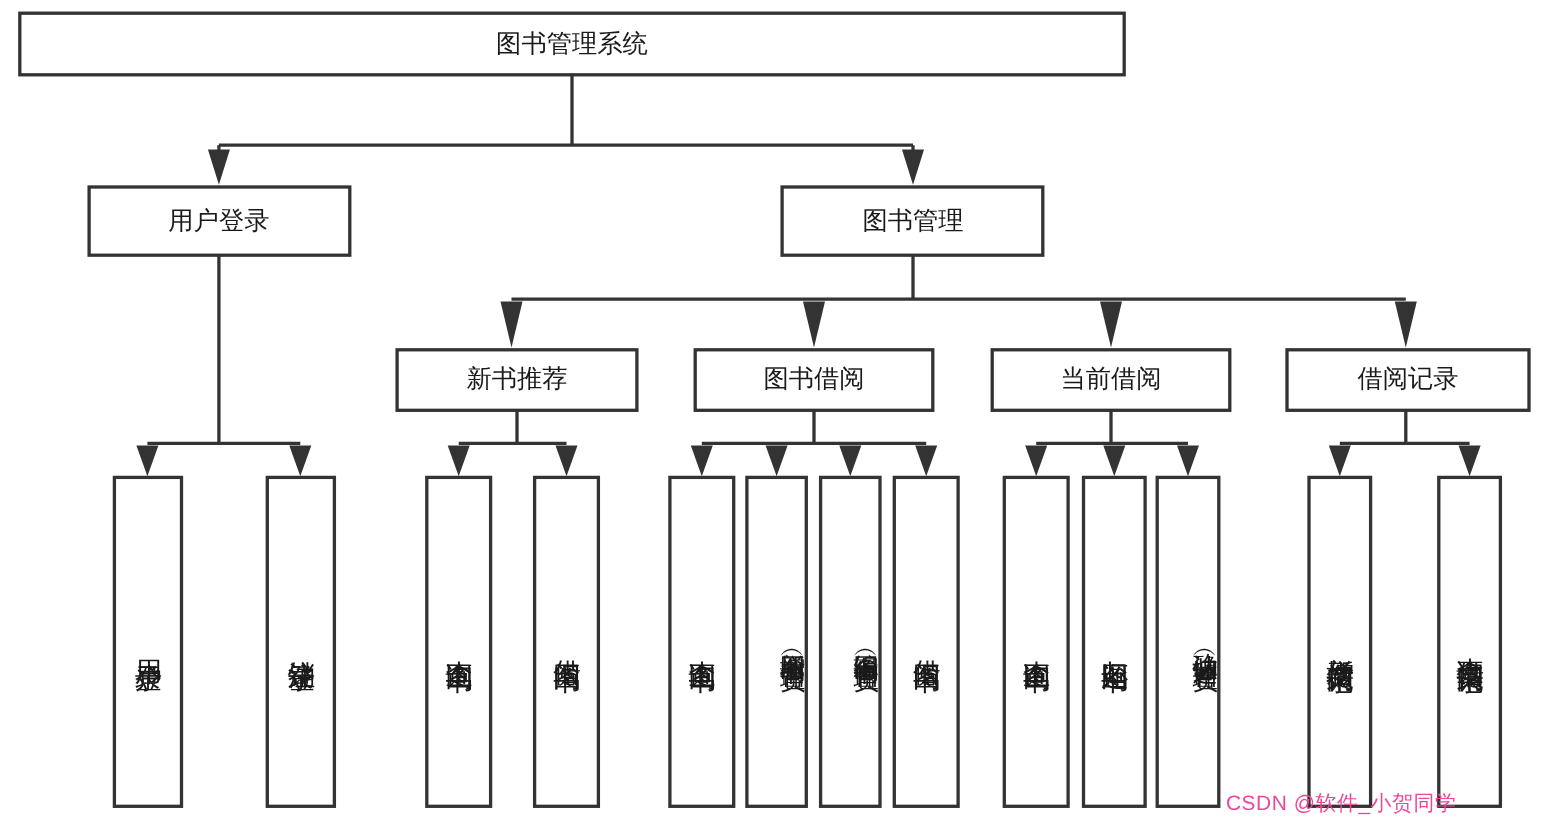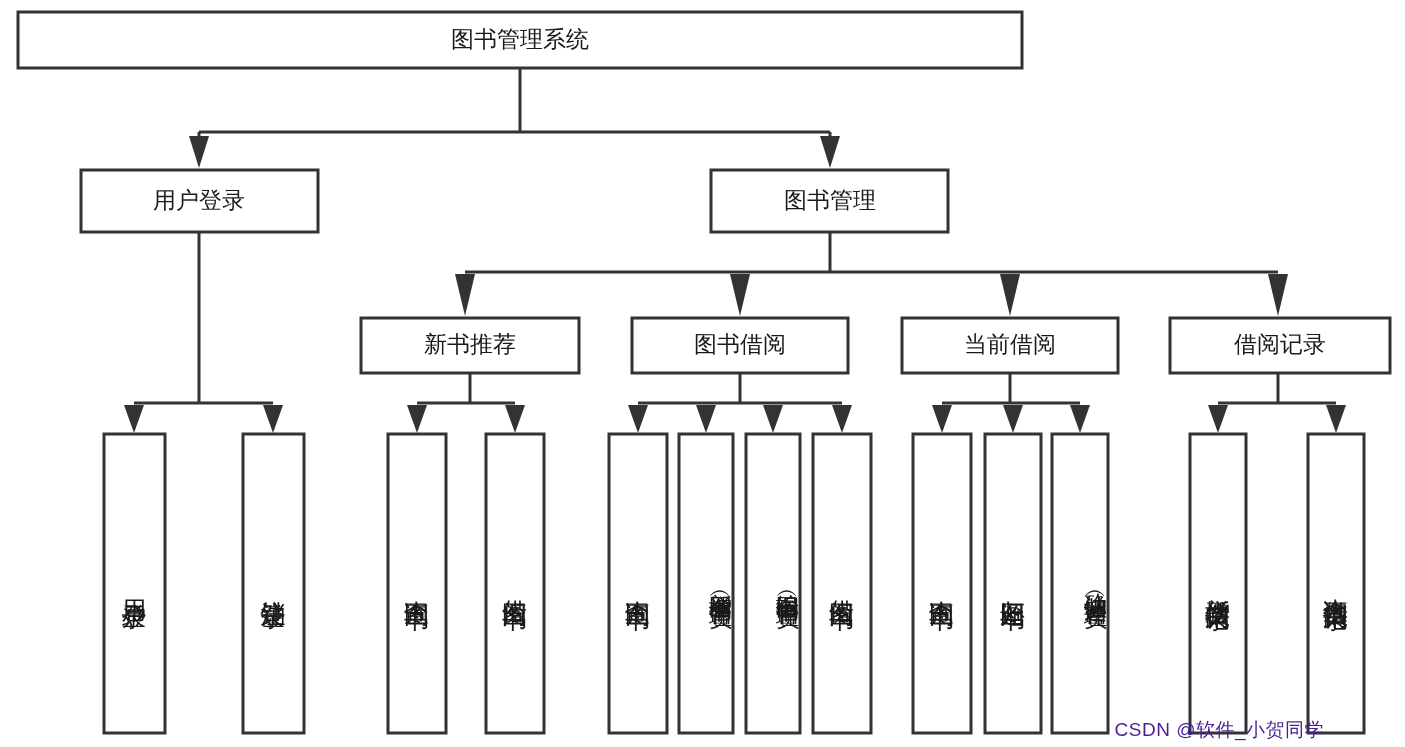--- a/index.html
+++ b/index.html
@@ -64,21 +64,21 @@
     white-space: nowrap;
     pointer-events: none;
     user-select: none;
   }
   .watermark {
     position: absolute;
     right: 8px;
     bottom: 4px;
     font-family: "Liberation Sans", "DejaVu Sans", sans-serif;
     font-size: 19px;
-    color: #4c1d95;
+    color: #ec4899;
     letter-spacing: 0.5px;
     white-space: nowrap;
   }
 </style>
 </head>
 <body>
 
 <div id="diagram-root">
 
   <svg id="flow" viewBox="0 0 1405 747">

